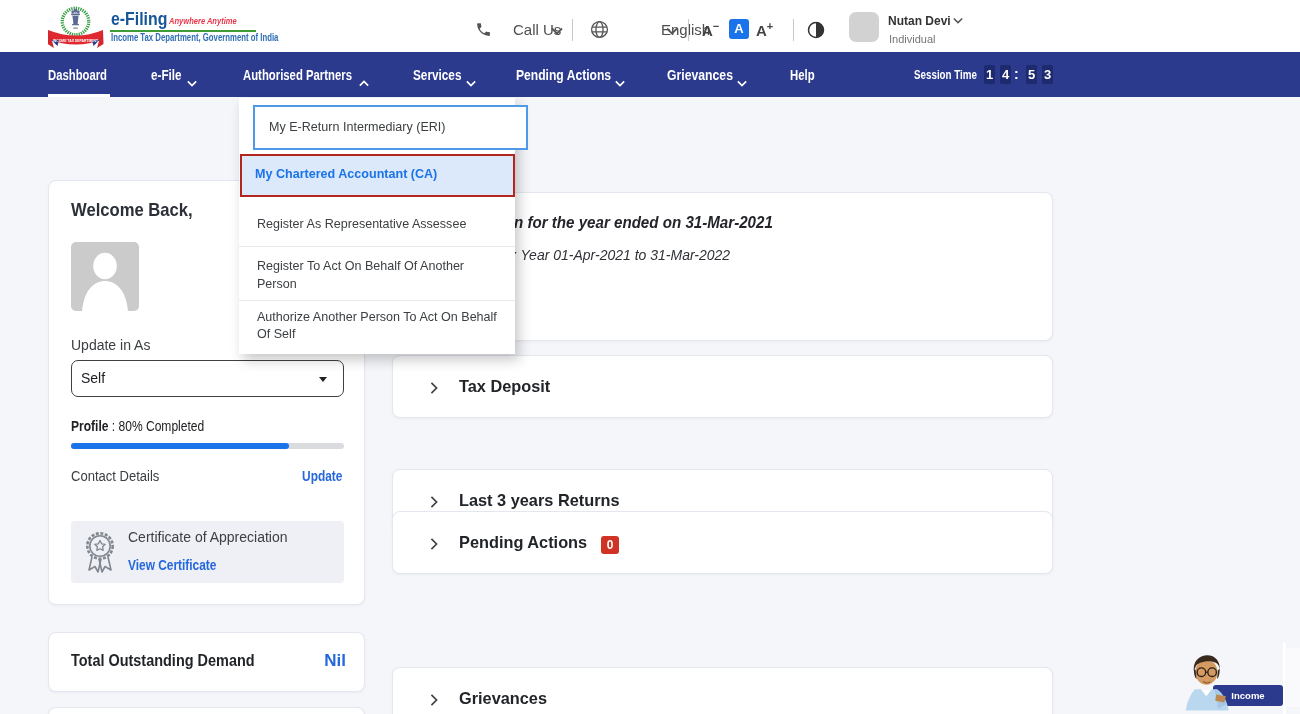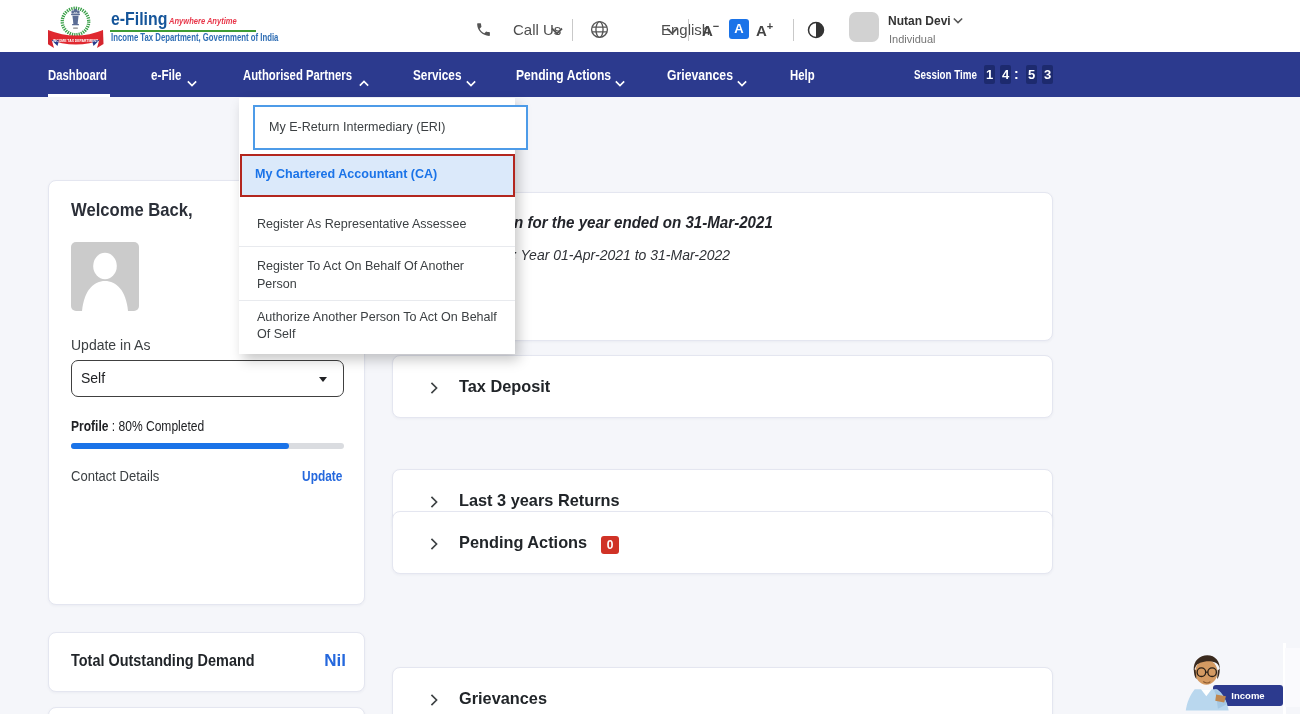--- a/index.html
+++ b/index.html
@@ -169,20 +169,33 @@
       <svg class="abs" style="right:16px; top:16px;" width="8" height="5" viewBox="0 0 10 6">
           <path d="M0 0 L5 6 L10 0 Z" fill="#202124"></path>
         </svg>
     </div>
     <div class="abs" style="left:22px; top:237px; font-size:14px; color:#202124; white-space:nowrap; transform:scaleX(0.86); transform-origin:0 0;"><b>Profile</b> : 80% Completed</div>
     <div class="abs" style="left:22px; top:262px; width:273px; height:6px; background:#dadce0; border-radius:3px;">
       <div class="abs" style="left:0; top:0; width:218px; height:6px; background:#1a73e8; border-radius:3px;"></div>
     </div>
     <div class="abs" style="left:22px; top:287px; font-size:14px; color:#3c4043; white-space:nowrap; transform:scaleX(0.93); transform-origin:0 0;">Contact Details</div>
     <div class="abs" style="right:22px; top:287px; font-size:14px; font-weight:bold; color:#2568dd; white-space:nowrap; transform:scaleX(0.85); transform-origin:100% 0;">Update</div>
+    <div class="abs" style="left:22px; top:340px; width:273px; height:62px; background:#eef0f6; border-radius:4px;">
+      <svg class="abs" style="left:13px; top:9px;" width="32" height="44" viewBox="0 0 32 44">
+        <g fill="none" stroke="#82878f" stroke-width="1.6">
+          <path d="M8 27 L5 40 L11 36.5 L14 42 L17 29" stroke-linejoin="round"></path>
+          <path d="M24 27 L27 40 L21 36.5 L18 42 L15 29" stroke-linejoin="round"></path>
+          <circle cx="16" cy="16" r="12.7" stroke-dasharray="3 1.6" stroke-width="2.6"></circle>
+          <circle cx="16" cy="16" r="10.2"></circle>
+          <path d="M16 10.5 L17.6 13.8 L21.2 14.3 L18.6 16.8 L19.2 20.4 L16 18.7 L12.8 20.4 L13.4 16.8 L10.8 14.3 L14.4 13.8 Z" stroke-width="1.3" stroke-linejoin="round"></path>
+        </g>
+      </svg>
+      <div class="abs" style="left:57px; top:8px; font-size:14px; color:#3c4043;">Certificate of Appreciation</div>
+      <div class="abs" style="left:57px; top:36px; font-size:14px; font-weight:bold; color:#2568dd; white-space:nowrap; transform:scaleX(0.85); transform-origin:0 0;">View Certificate</div>
+    </div>
   </div>
 
   <div class="card" id="sb2" style="left:48px; top:632px; width:317px; height:60px;">
     <div class="abs" style="left:22px; top:18px; font-size:17px; font-weight:bold; color:#212529; white-space:nowrap; transform:scaleX(0.85); transform-origin:0 0;">Total Outstanding Demand</div>
     <div class="abs" style="right:18px; top:18px; font-size:17px; font-weight:bold; color:#2568dd;">Nil</div>
   </div>
 
   <div class="card" id="sb3" style="left:48px; top:707px; width:317px; height:60px;"></div>
 
   <div class="card" style="left:392px; top:192px; width:661px; height:149px;font-style:italic;">

